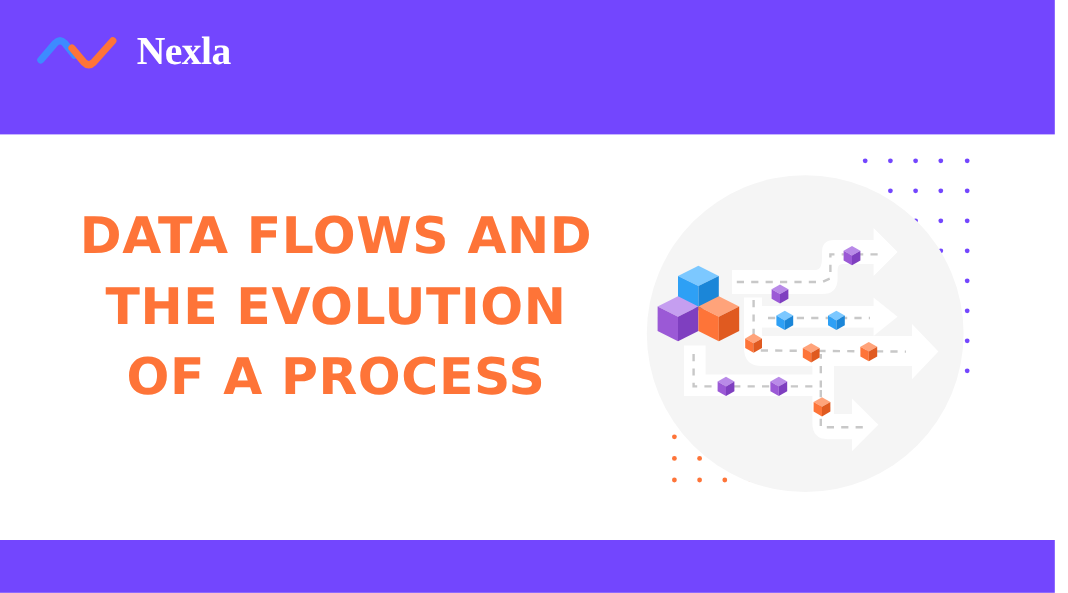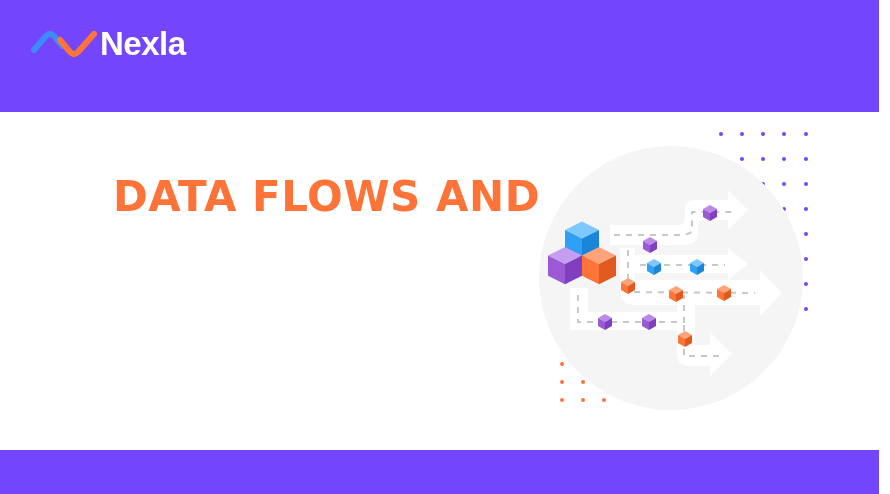--- a/index.html
+++ b/index.html
@@ -1,40 +1,42 @@
 <!DOCTYPE html>
 <html><head>
 <meta charset="utf-8">
 <style>
   html, body { margin: 0; padding: 0; }
   body { width: 890px; height: 494px; background: #ffffff; position: relative; overflow: hidden; font-family: "DejaVu Sans", sans-serif; }
   .topbar { position: absolute; left: 0; top: 0; width: 879px; height: 112px; background: #7346fe; }
   .bottombar { position: absolute; left: 0; top: 450px; width: 879px; height: 44px; background: #7346fe; }
   .logo { position: absolute; left: 30px; top: 22px; height: 42px; display: flex; align-items: center; }
   .logo svg { display: block; }
-  .logo-text { color: #ffffff; font-family: Liberation Sans, sans-serif; font-weight: bold; font-size: 33px; letter-spacing: -0.5px; line-height: 1; }
-  .title { position: absolute; left: 20px; top: 168px; width: 520px; text-align: right; color: #fe7438; font-family: "DejaVu Sans", sans-serif; font-weight: bold; font-size: 42px; line-height: 58.5px; letter-spacing: 0.5px; }
+  .logo-text { color: #ffffff; font-family: Liberation Serif, serif; font-weight: bold; font-size: 33px; letter-spacing: -0.5px; margin-left: 14px; line-height: 1; }
+  .title { position: absolute; left: 20px; top: 168px; width: 520px; text-align: center; color: #fe7438; font-family: "DejaVu Sans", sans-serif; font-weight: bold; font-size: 42px; line-height: 58.5px; letter-spacing: 0.5px; }
   .title div { white-space: nowrap; }
   .illustration { position: absolute; left: 530px; top: 120px; width: 300px; height: 300px; }
 </style>
 </head>
 <body>
 
 <div class="topbar">
   <div class="logo">
     <svg width="70" height="34" viewBox="0 0 70 34">
       <path d="M4 24 L16 10 Q20 6 24 10 L32 20" fill="none" stroke="#3d8bff" stroke-width="6" stroke-linecap="round" stroke-linejoin="round"></path>
       <path d="M30 14 L40 26 Q44 30 48 26 L64 8" fill="none" stroke="#fe7438" stroke-width="6" stroke-linecap="round" stroke-linejoin="round"></path>
     </svg>
     <span class="logo-text">Nexla</span>
   </div>
 </div>
 
 <div class="title">
   <div>DATA FLOWS AND</div>
+  <div>THE EVOLUTION</div>
+  <div>OF A PROCESS</div>
 </div>
 
 <div class="illustration">
   <svg width="300" height="300" viewBox="0 0 300 300">
     <defs>
       <g id="cube-p">
         <polygon points="0,-7 7,-3 0,1 -7,-3" fill="#b98ae8"></polygon>
         <polygon points="-7,-3 0,1 0,9 -7,5" fill="#9b59d6"></polygon>
         <polygon points="7,-3 0,1 0,9 7,5" fill="#7f3fc0"></polygon>
       </g>

